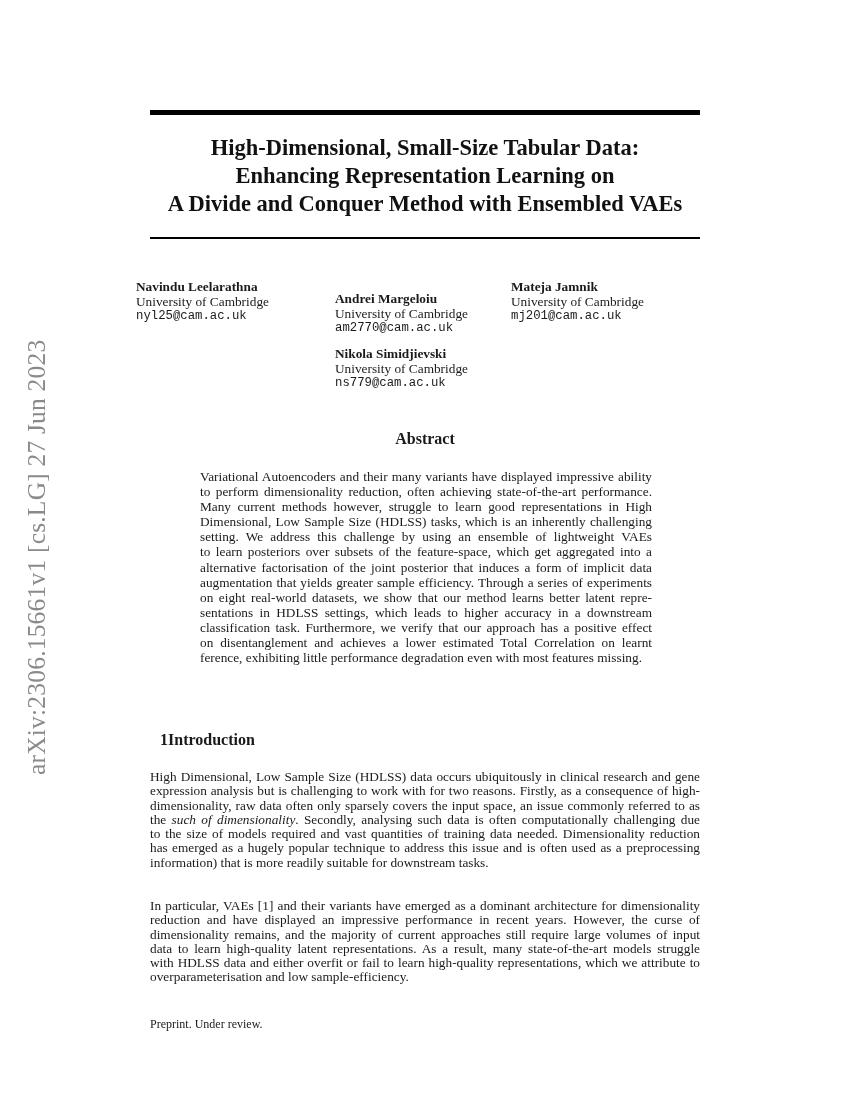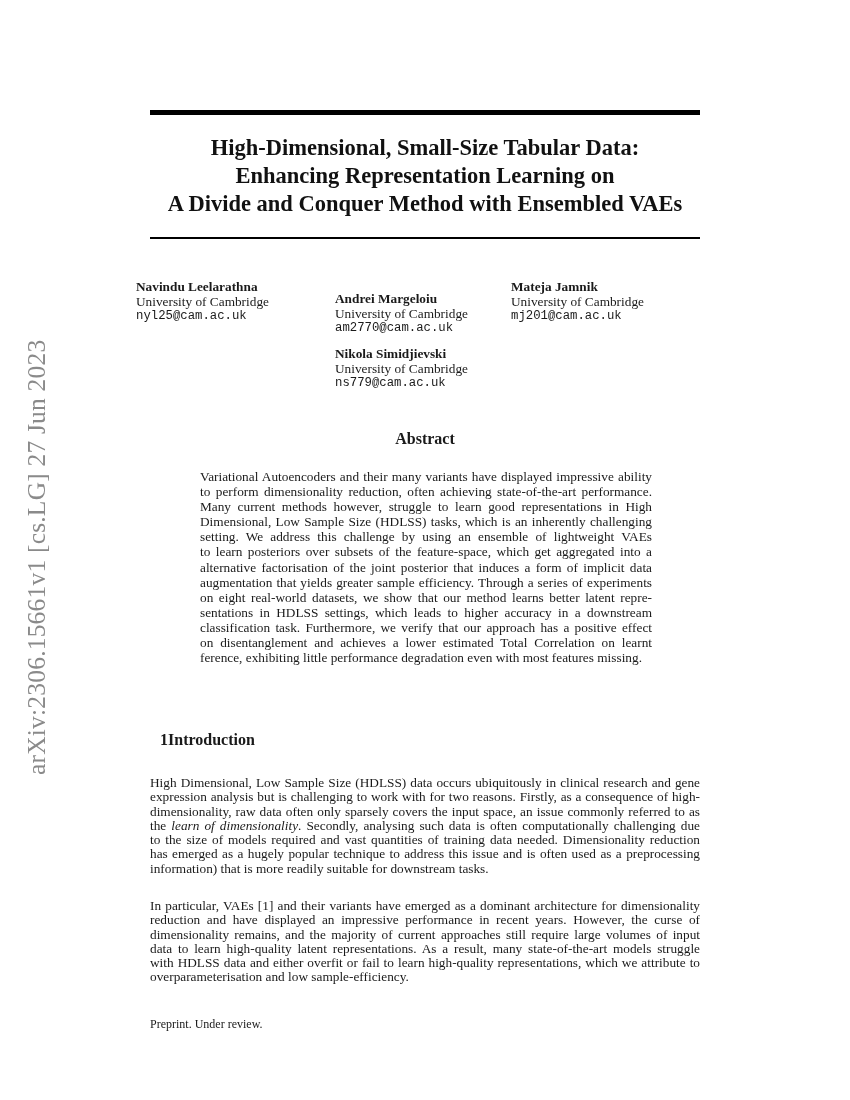--- a/index.html
+++ b/index.html
@@ -28,21 +28,21 @@
               line-height: 15.1px; text-align: justify; hyphens: manual; }
   .abstract .ln { display: block; text-align: justify; text-align-last: justify; white-space: nowrap; }
   .abstract .ln.last { text-align-last: left; }
 
   .section { position: absolute; left: 143px; top: 731px; font-weight: bold; font-size: 16px; text-align: right; }
   .section .num { display: inline-block; width: 25px; }
 
   .para { position: absolute; left: 150px; width: 550px; font-size: 13.3px; line-height: 14.3px; }
   .para .ln { display: block; text-align: justify; text-align-last: justify; white-space: nowrap; }
   .para .ln.last { text-align-last: left; }
-  .p1 { top: 770px; margin-top: 6px; }
+  .p1 { top: 770px; }
   .p2 { top: 899px; }
 
   .footer { position: absolute; left: 150px; top: 1017px; font-size: 12px; }
 </style>
 </head>
 <body>
 
 <div class="stamp">arXiv:2306.15661v1  [cs.LG]  27 Jun 2023</div>
 
 <div class="rule-top"></div>
@@ -94,21 +94,21 @@
 </div>
 
 <div class="section">
   <span class="num">1</span><span>Introduction</span>
 </div>
 
 <div class="para p1">
   <span class="ln">High Dimensional, Low Sample Size (HDLSS) data occurs ubiquitously in clinical research and gene</span>
   <span class="ln">expression analysis but is challenging to work with for two reasons. Firstly, as a consequence of high-</span>
   <span class="ln">dimensionality, raw data often only sparsely covers the input space, an issue commonly referred to as</span>
-  <span class="ln"><span>the </span><em>learn of dimensionality</em><span>. Secondly, analysing such data is often computationally challenging due</span></span>
+  <span class="ln"><span>the </span><em>such of dimensionality</em><span>. Secondly, analysing such data is often computationally challenging due</span></span>
   <span class="ln">to the size of models required and vast quantities of training data needed. Dimensionality reduction</span>
   <span class="ln">has emerged as a hugely popular technique to address this issue and is often used as a preprocessing</span>
   <span class="ln last">information) that is more readily suitable for downstream tasks.</span>
 </div>
 
 <div class="para p2">
   <span class="ln">In particular, VAEs [1] and their variants have emerged as a dominant architecture for dimensionality</span>
   <span class="ln">reduction and have displayed an impressive performance in recent years.  However, the curse of</span>
   <span class="ln">dimensionality remains, and the majority of current approaches still require large volumes of input</span>
   <span class="ln">data to learn high-quality latent representations.  As a result, many state-of-the-art models struggle</span>

